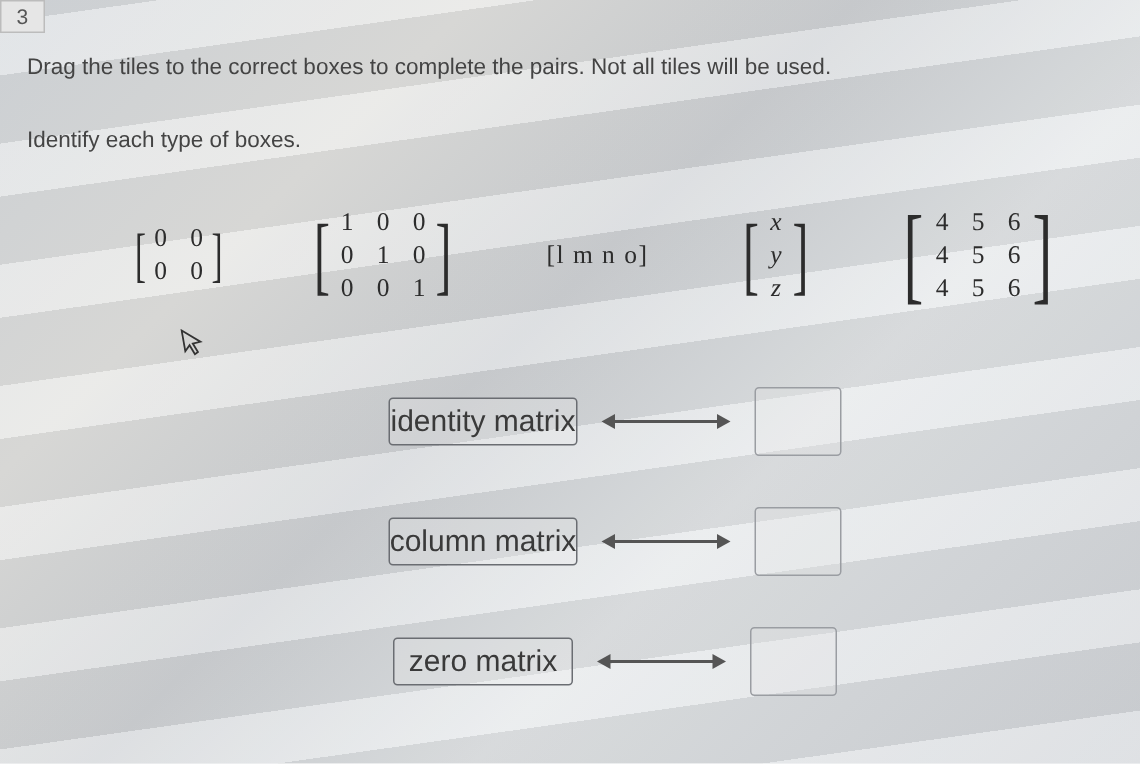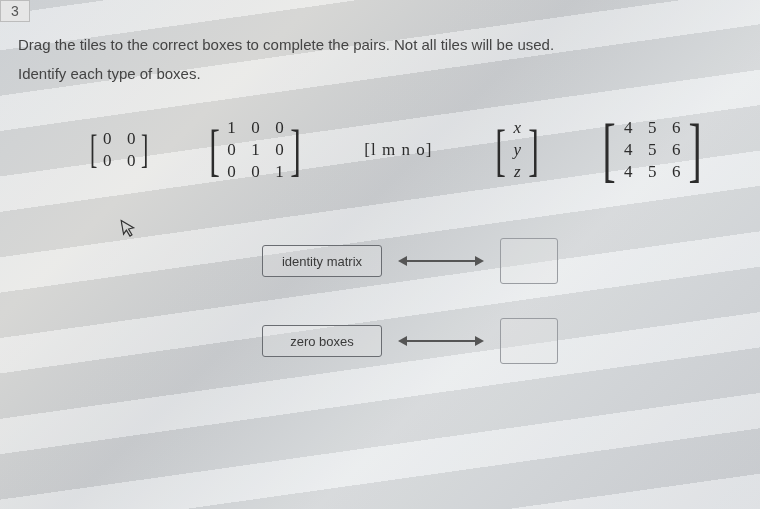--- a/index.html
+++ b/index.html
@@ -28,21 +28,21 @@
     .question-num {
       position: absolute;
       top: 0; left: 0;
       background: #e6e6e6;
       border: 1px solid #bcbcbc;
       padding: 2px 10px;
       font-size: 14px;
       color: #555;
     }
     .content { position: relative; padding: 36px 18px 0 18px; }
-    .instruction1 { font-size: 15px; color: #444; margin-bottom: 12px; }
+    .instruction1 { font-size: 15px; color: #444; margin-bottom: 32px; }
     .instruction2 { font-size: 15px; color: #444; margin-bottom: 36px; }
     .tiles-row {
       display: flex;
       justify-content: space-around;
       align-items: center;
       padding: 0 18px 0 52px;
       gap: 20px;
     }
     .tile {
       display: inline-flex;
@@ -97,21 +97,21 @@
       align-items: center;
       gap: 14px;
     }
     .label-box {
       border: 1.5px solid #6a6d72;
       border-radius: 3px;
       min-width: 120px; height: 32px;
       display: flex;
       align-items: center;
       justify-content: center;
-      font-size: 13px; color: #3a3a3a;
+      font-size: 20px; color: #3a3a3a;
       background: rgba(240,240,240,0.25);
     }
     .arrow {
       width: 90px; height: 18px;
       display: flex; align-items: center; justify-content: center;
       position: relative;
     }
     .arrow-line {
       height: 1.5px;
       width: 70px;
@@ -214,21 +214,28 @@
 
   <div class="pairs">
     <div class="pair-row">
       <div class="label-box">identity matrix</div>
       <div class="arrow">
           <div class="arrow-line"></div>
         </div>
       <div class="drop-box"></div>
     </div>
     <div class="pair-row">
-      <div class="label-box">zero boxes</div>
+      <div class="label-box">column matrix</div>
       <div class="arrow">
           <div class="arrow-line"></div>
         </div>
       <div class="drop-box"></div>
     </div>
+    <div class="pair-row">
+      <div class="label-box">zero matrix</div>
+      <div class="arrow">
+          <div class="arrow-line"></div>
+        </div>
+      <div class="drop-box"></div>
+    </div>
   </div>
 
 </div>
 
 </body></html>

